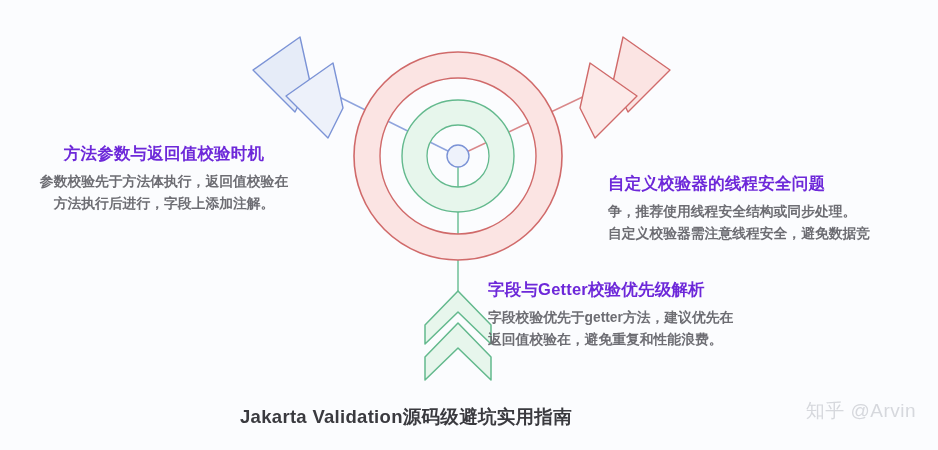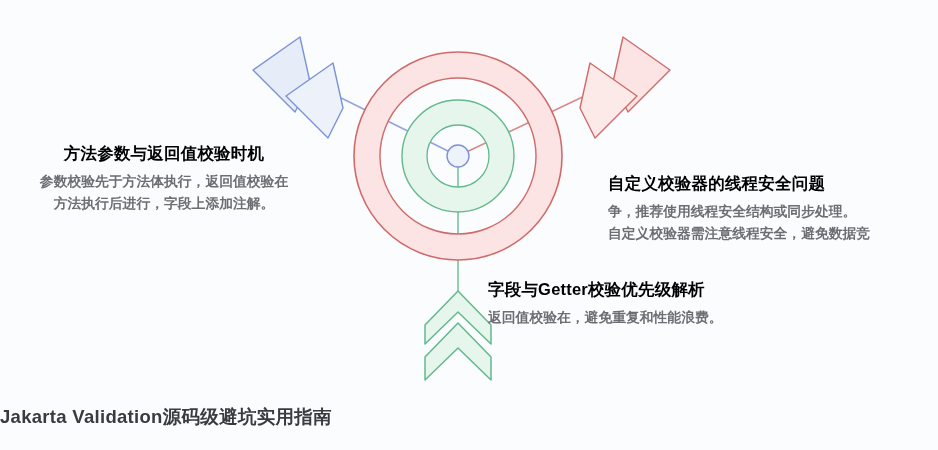--- a/index.html
+++ b/index.html
@@ -28,21 +28,21 @@
     height: 450px;
   }
 
   .callout {
     position: absolute;
     z-index: 3;
   }
   .callout .headline {
     font-size: 16.5px;
     font-weight: bold;
-    color: #000000;
+    color: #6d28d9;
     line-height: 1.45;
     letter-spacing: 0.2px;
     white-space: nowrap;
   }
   .callout .body {
     font-size: 13.8px;
     font-weight: bold;
     color: #6d6d73;
     line-height: 1.62;
     margin-top: 5px;
@@ -70,21 +70,21 @@
     top: 278px;
     width: 330px;
     text-align: left;
   }
 
   #page-title {
     position: absolute;
     left: 0;
     top: 404px;
     width: 812px;
-    text-align: left;
+    text-align: center;
     font-size: 18.5px;
     font-weight: bold;
     color: #3a3a3f;
     letter-spacing: 0.3px;
     z-index: 3;
   }
 
   #watermark {
     position: absolute;
     right: 22px;
@@ -147,20 +147,22 @@
     <div class="headline">自定义校验器的线程安全问题</div>
     <div class="body">
       <span class="line">争，推荐使用线程安全结构或同步处理。</span>
       <span class="line">自定义校验器需注意线程安全，避免数据竞</span>
     </div>
   </div>
 
   <div class="callout" id="callout-bottom">
     <div class="headline">字段与Getter校验优先级解析</div>
     <div class="body">
+      <span class="line">字段校验优先于getter方法，建议优先在</span>
       <span class="line">返回值校验在，避免重复和性能浪费。</span>
     </div>
   </div>
 
   <div id="page-title">Jakarta Validation源码级避坑实用指南</div>
 
+  <div id="watermark">知乎 @Arvin</div>
 
 </div>
 
 </body></html>

